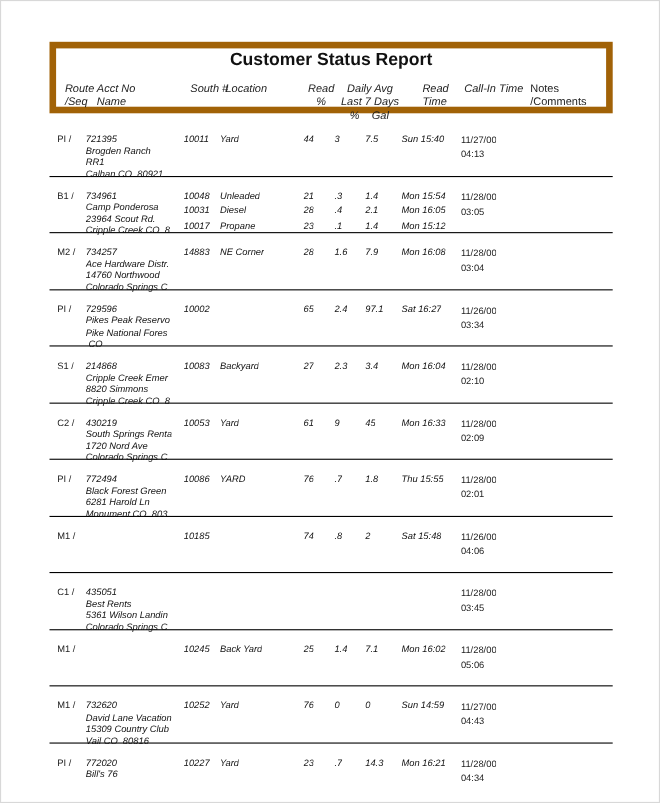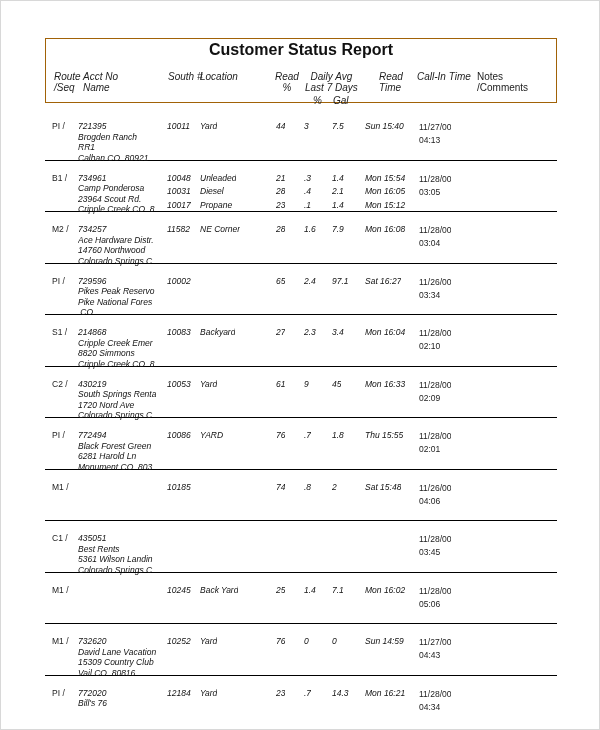--- a/index.html
+++ b/index.html
@@ -12,21 +12,21 @@
   .page {
     position: absolute; left: 0; top: 0;
     width: 598px; height: 728px;
     border: 1px solid #d8d8d8;
     background: #fff;
     overflow: hidden;
   }
   .header-box {
     position: absolute; left: 44px; top: 37px;
     width: 512px; height: 65px;
-    border: 1px solid #a16207;
+    border: 6px solid #a16207;
     box-sizing: border-box;
   }
   .title {
     position: absolute; left: 0; right: 0; top: 2px;
     text-align: center;
     font-weight: bold; font-size: 16px;
   }
   .hdr {
     position: absolute;
     font-style: italic; font-size: 10px; line-height: 11px;
@@ -136,21 +136,21 @@
       </div>
       <div class="row">
     <div class="cell route">M2 /</div>
     <div class="cell acct">734257
 Ace Hardware Distr.
 14760 Northwood
 Colorado Springs C</div>
     <div class="cell callin">11/28/00
 03:04</div>
   <div class="tank-line" style="top: 12px;">
-          <div class="cell tank">11582</div>
+          <div class="cell tank">14883</div>
           <div class="cell loc">NE Corner</div>
           <div class="cell read">28</div>
           <div class="cell pct">1.6</div>
           <div class="cell gal">7.9</div>
           <div class="cell rtime">Mon 16:08</div>
         </div>
       </div>
       <div class="row">
     <div class="cell route">PI /</div>
     <div class="cell acct">729596
@@ -271,21 +271,21 @@
           <div class="cell rtime">Sun 14:59</div>
         </div>
       </div>
       <div class="row last">
     <div class="cell route">PI /</div>
     <div class="cell acct">772020
 Bill's 76</div>
     <div class="cell callin">11/28/00
 04:34</div>
   <div class="tank-line" style="top: 12px;">
-          <div class="cell tank">12184</div>
+          <div class="cell tank">10227</div>
           <div class="cell loc">Yard</div>
           <div class="cell read">23</div>
           <div class="cell pct">.7</div>
           <div class="cell gal">14.3</div>
           <div class="cell rtime">Mon 16:21</div>
         </div>
       </div>
     </div>
 </div>
 

